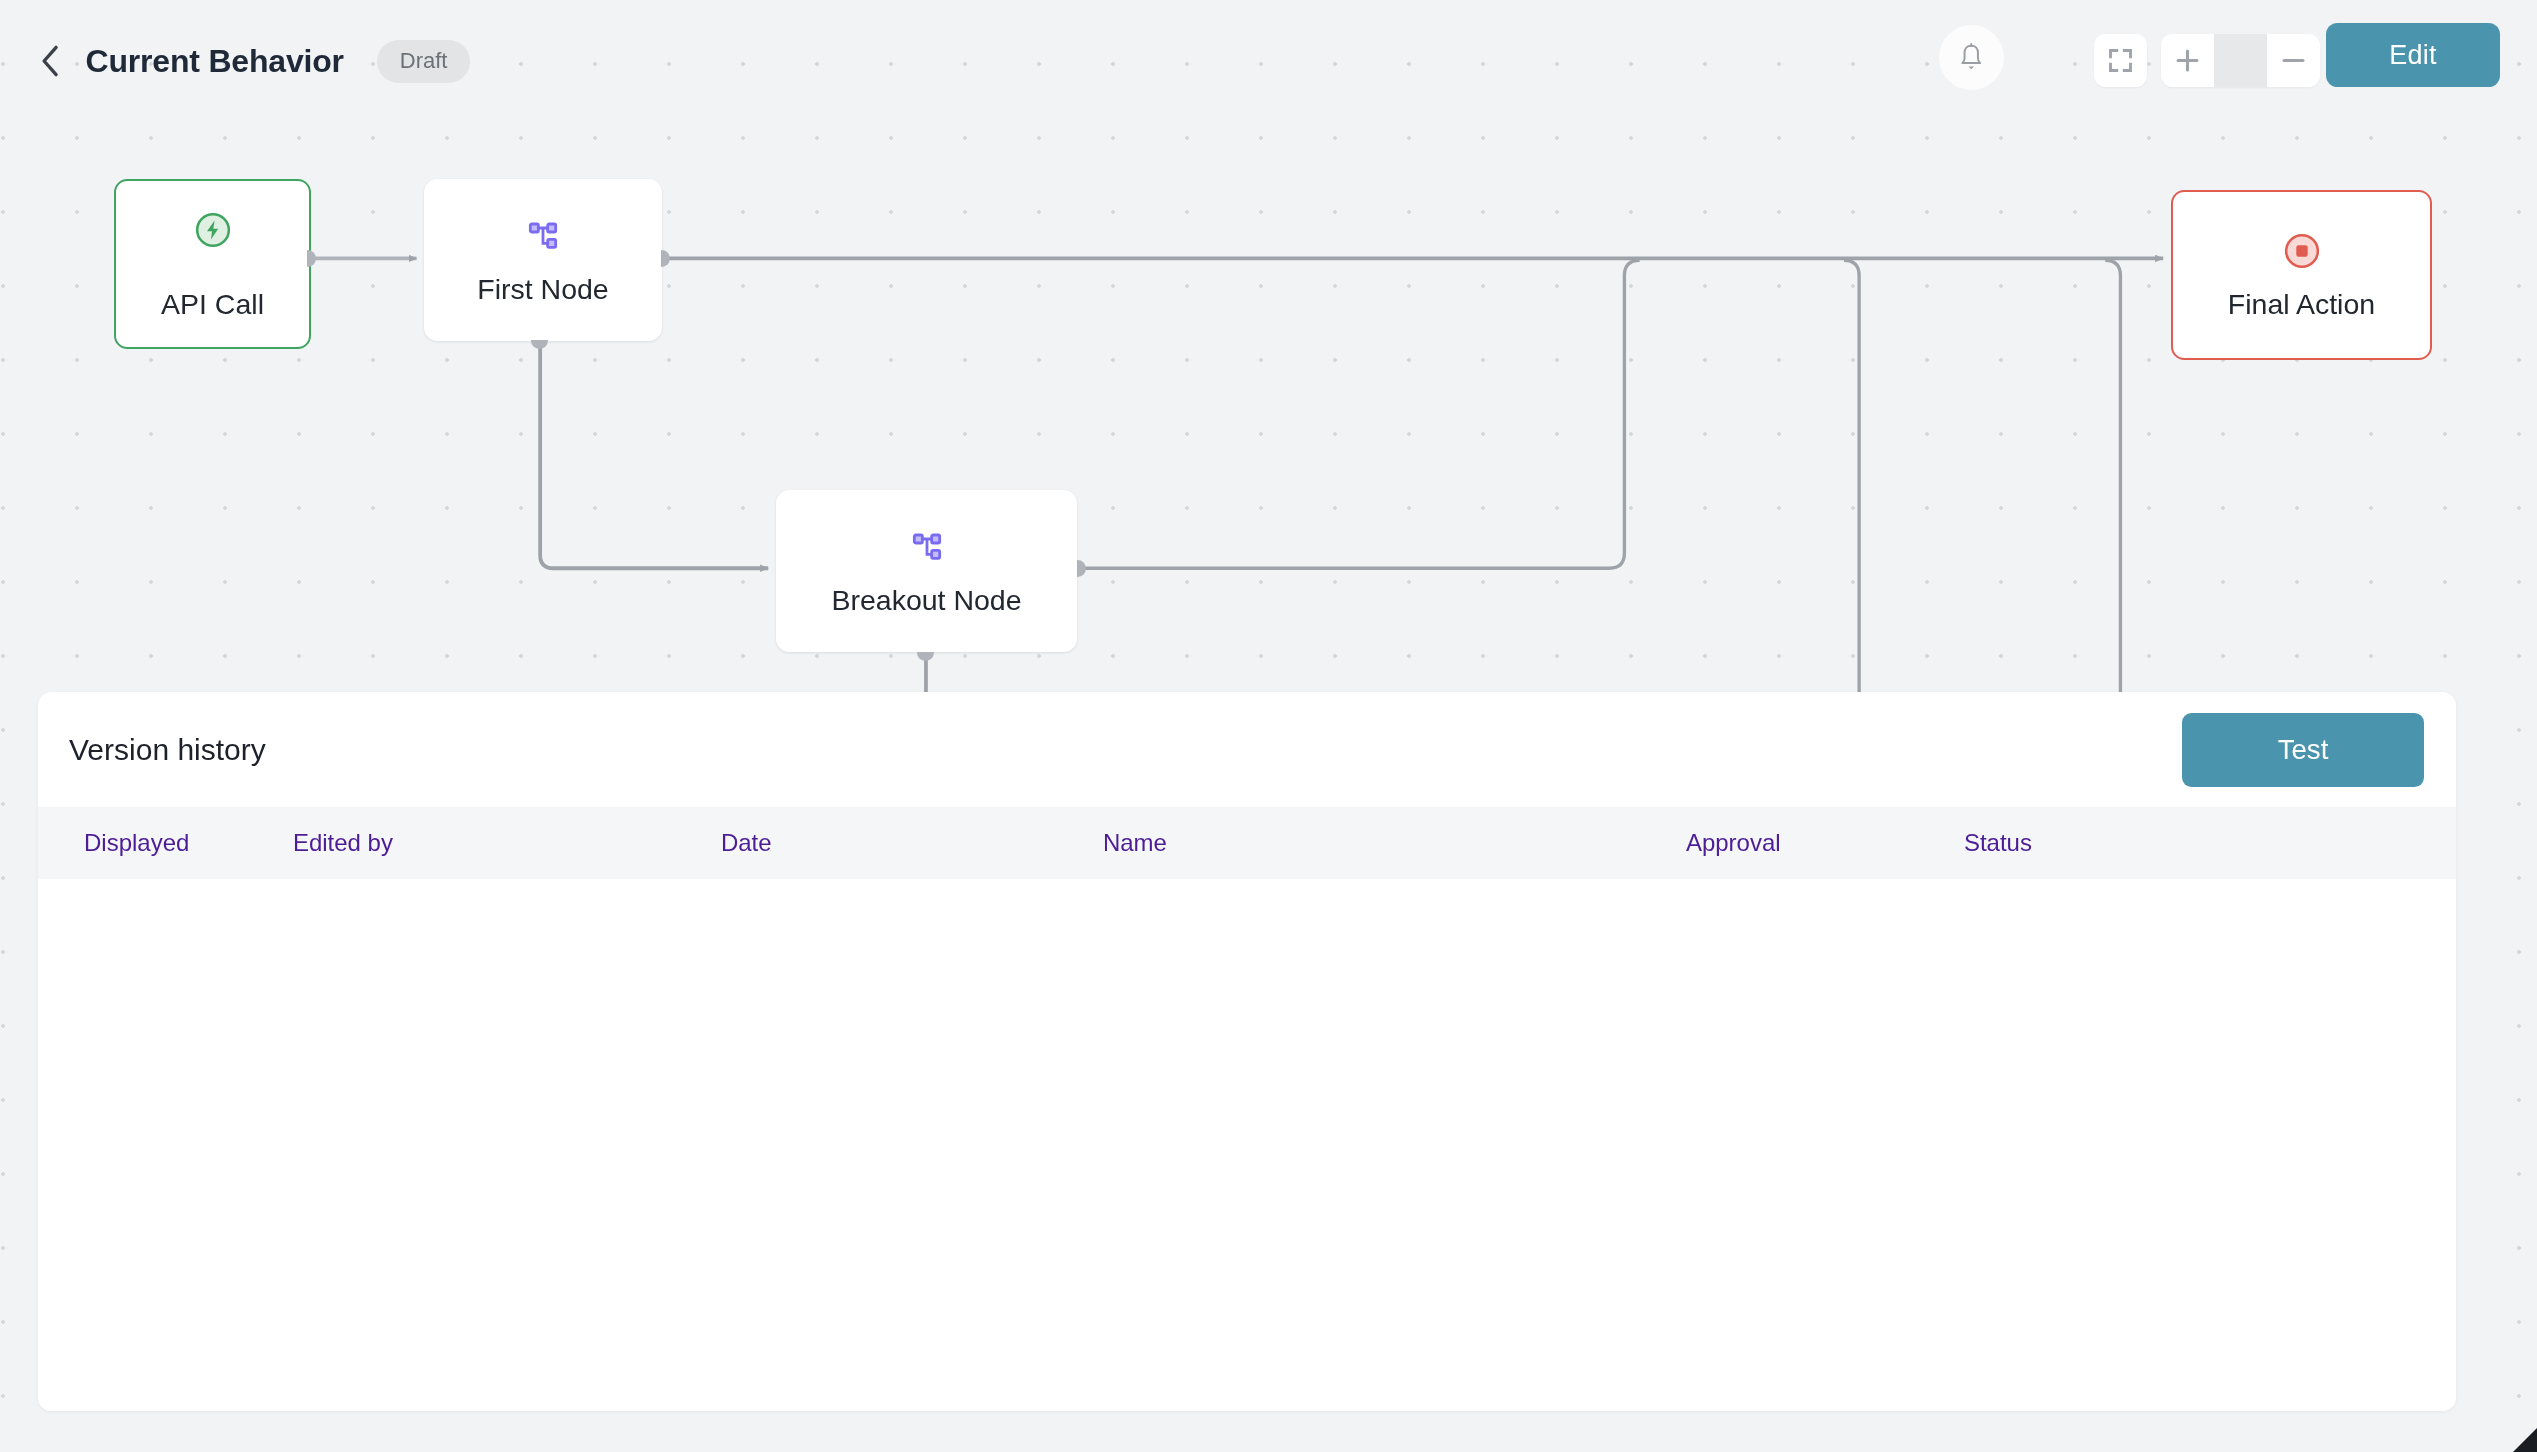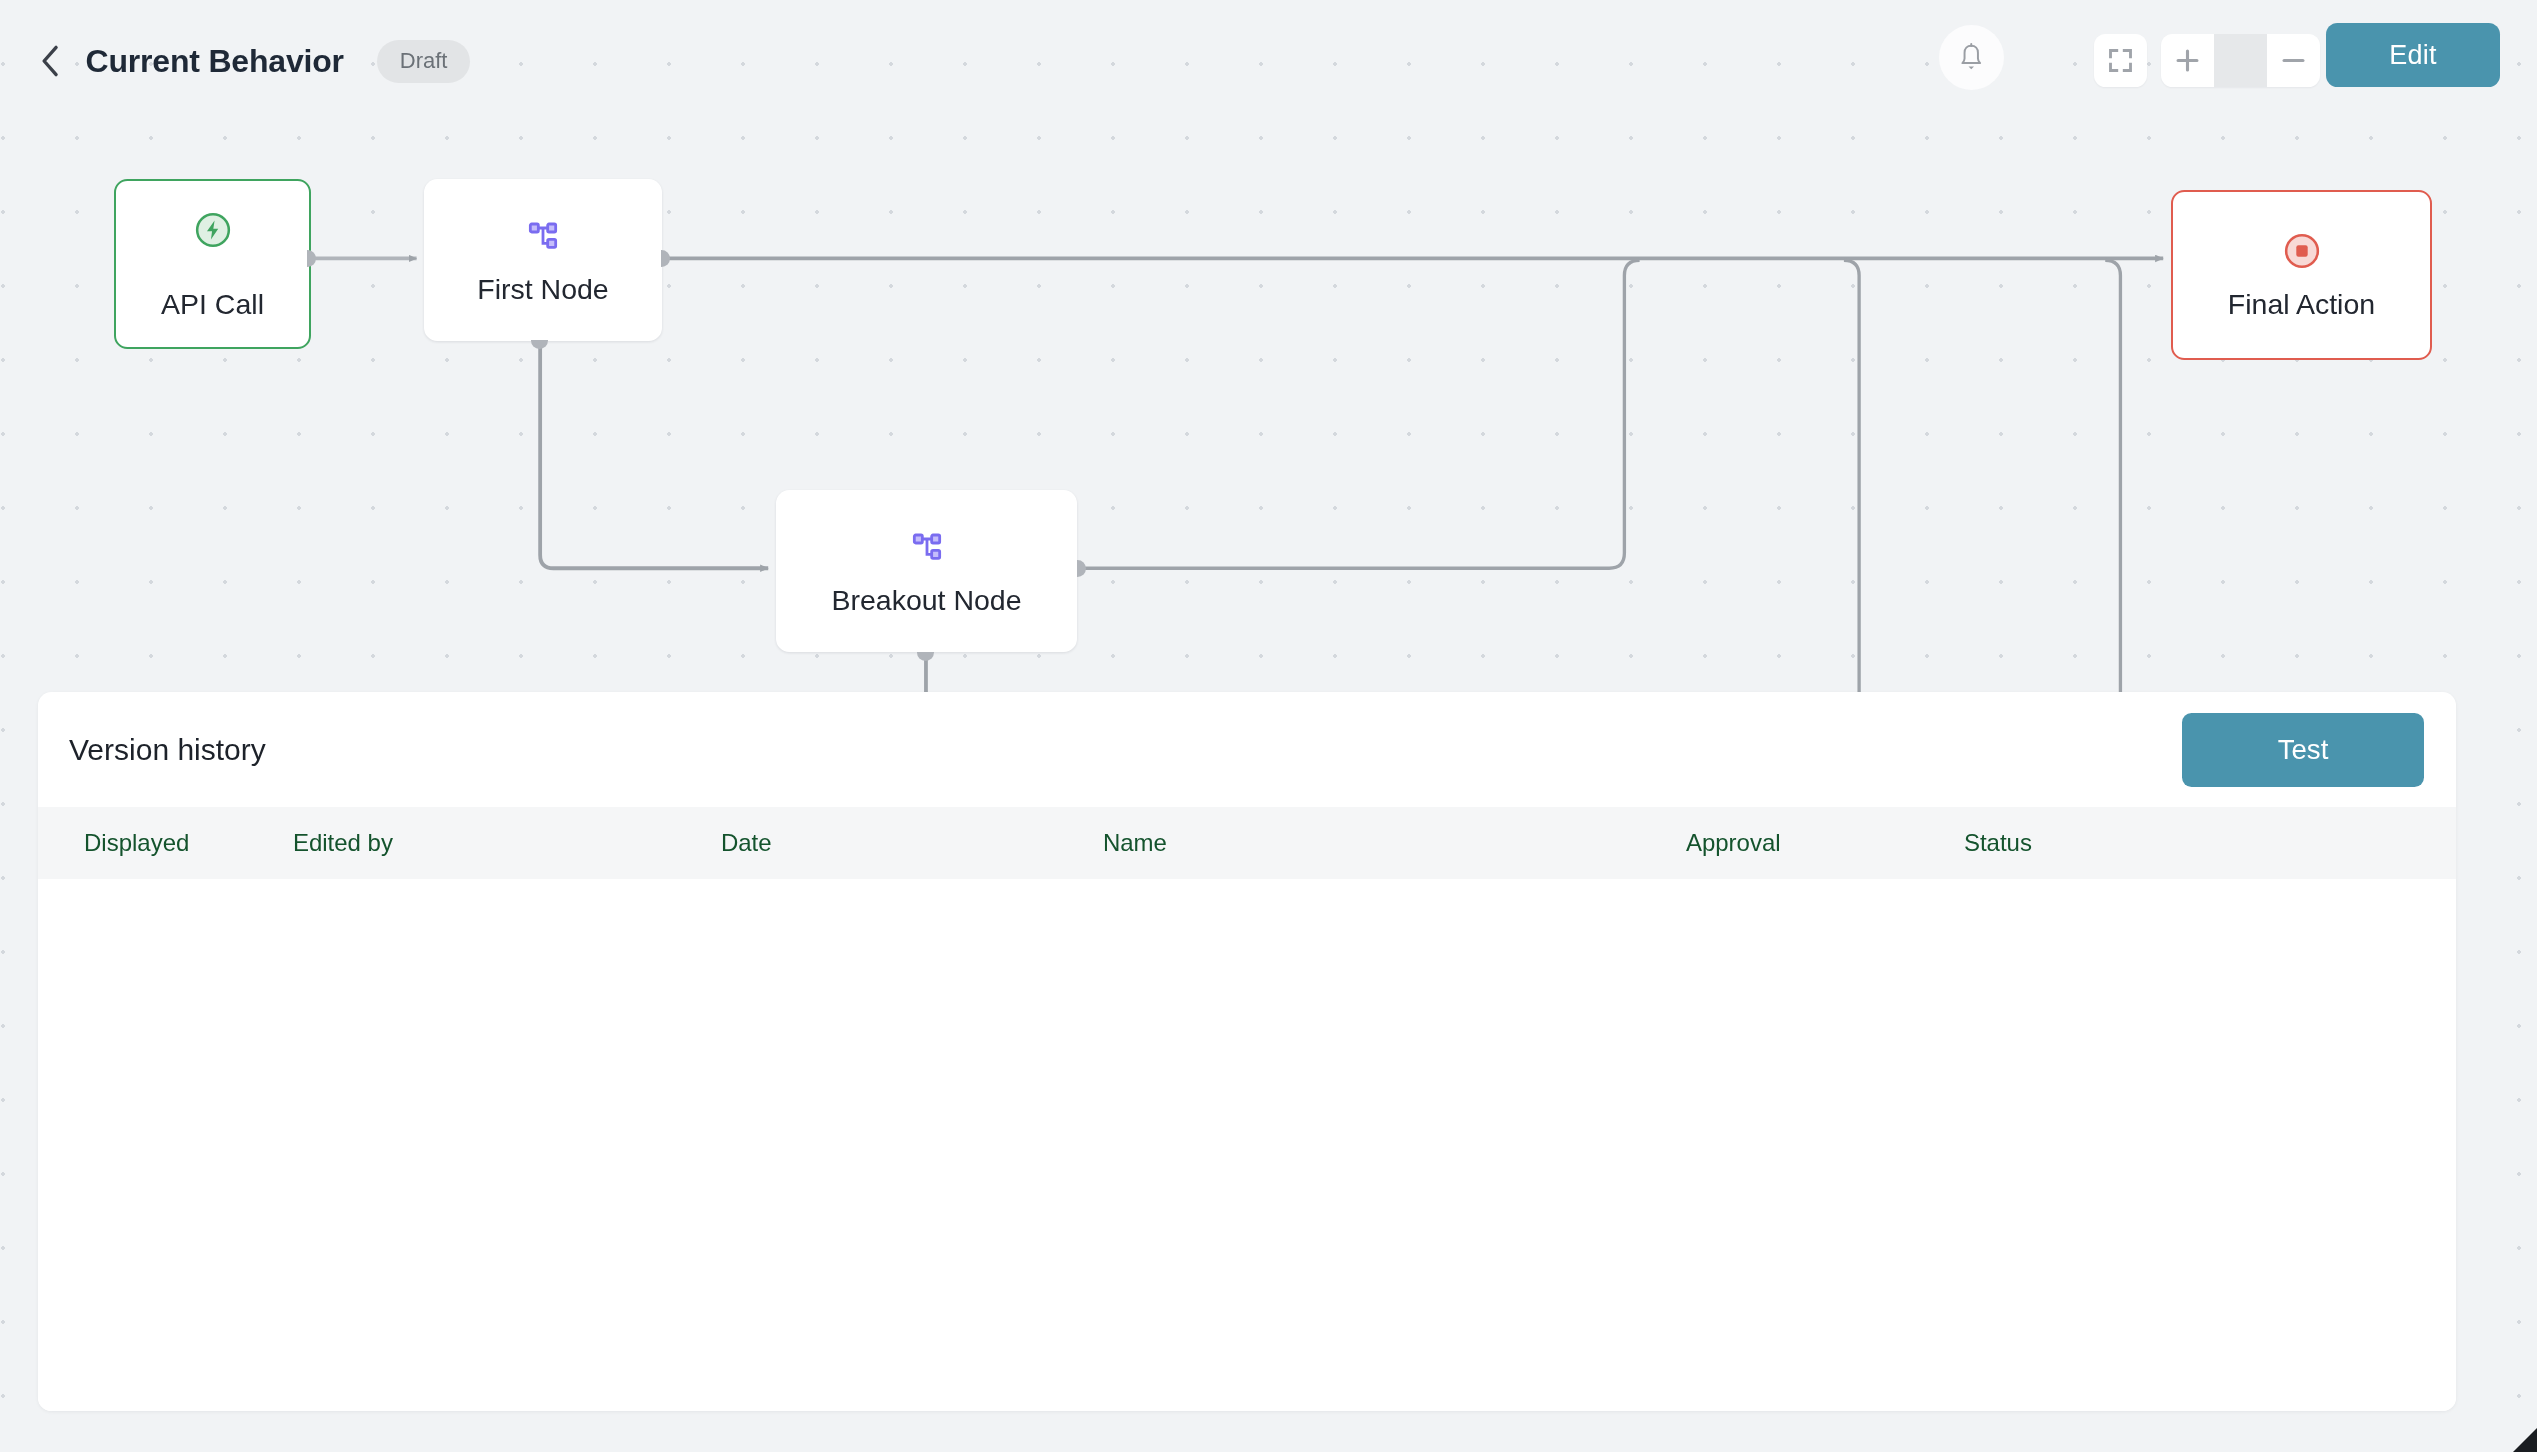--- a/index.html
+++ b/index.html
@@ -189,21 +189,21 @@
     font-size: 27.6px;
     font-family: "Liberation Sans", sans-serif;
     cursor: pointer;
   }
   .table-head {
     display: flex;
     background: #f5f6f7;
     height: 72px;
     align-items: center;
     font-size: 24px;
-    color: #14532d;
+    color: #4c1d95;
   }
   .th { box-sizing: border-box; padding-left: 1.9px; }
   .table-body { height: 532px; background: #ffffff; }
 
   
   #corner-artifact {
     position: absolute;
     right: 0; bottom: 0;
     width: 25px; height: 25px;
     background: #1a1d21;

